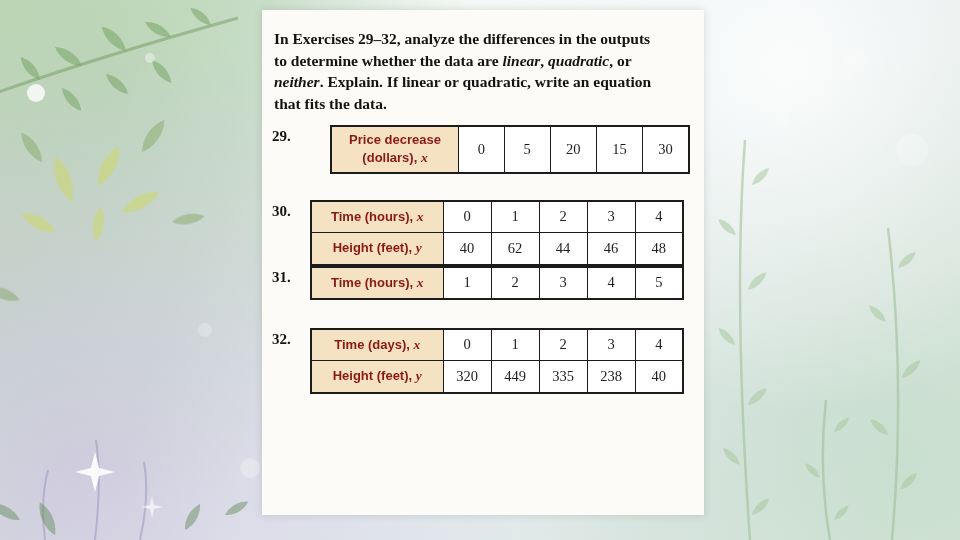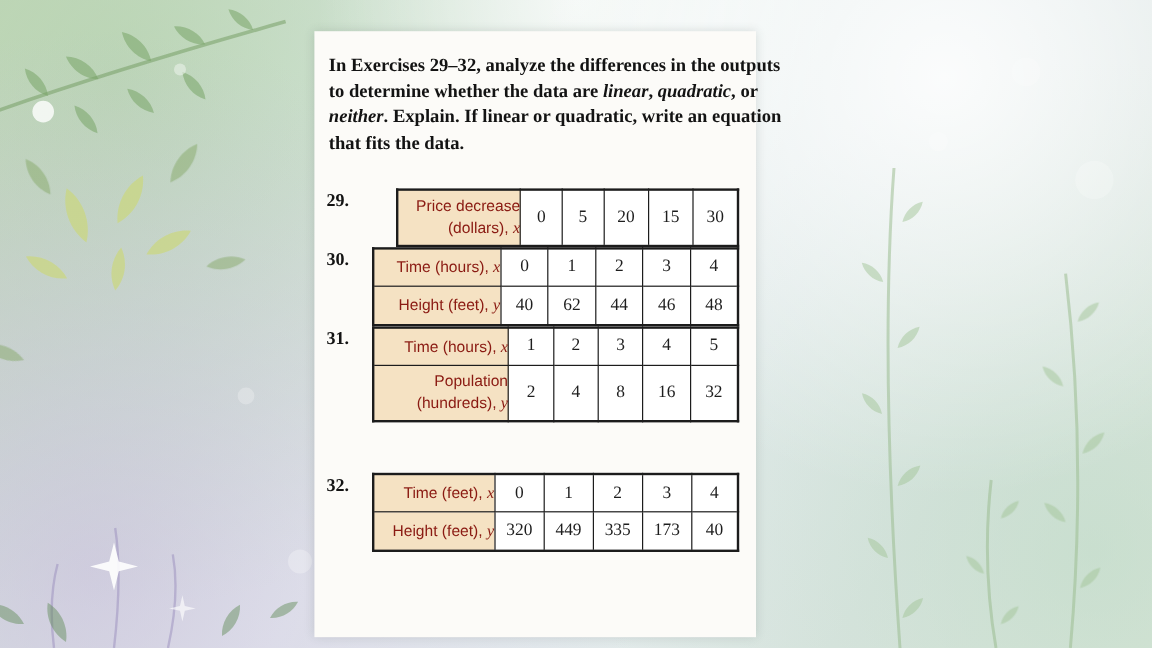--- a/index.html
+++ b/index.html
@@ -16,43 +16,43 @@
       radial-gradient(circle at 95% 85%, rgba(180,214,190,0.5), rgba(180,214,190,0) 40%),
       radial-gradient(circle at 10% 12%, rgba(173,205,165,0.6), rgba(173,205,165,0) 45%),
       linear-gradient(125deg, #c9dcc2 0%, #d8e7dd 22%, #e9f1f0 45%, #e3ebec 62%, #dde6e3 80%, #dfe8de 100%);
     overflow: hidden;
   }
 
   .foliage { position: absolute; left: 0; top: 0; width: 960px; height: 540px; }
 
   .panel {
     position: absolute;
-    left: 262px; top: 26px;
-    width: 368px; height: 505px;
+    left: 262px; top: 10px;
+    width: 442px; height: 505px;
     background: var(--panel-bg, #fcfbf8);
     box-shadow: 0 0 8px rgba(60,80,70,0.18);
     padding: 18px 14px 0 10px;
   }
 
   .instructions {
     font-family: "Liberation Serif", serif;
     font-weight: bold;
     font-size: 15.5px;
     line-height: 1.4;
     color: #131313;
     width: 380px;
     margin-left: 2px;
   }
   .instructions i { font-style: italic; }
 
   .exercise { display: flex; align-items: flex-start; }
-  .ex-a { margin-top: 26px; gap: 20px; }
-  .ex-b { }
+  .ex-a { margin-top: 10px; gap: 20px; }
+  .ex-b { margin-top: 26px; }
   .ex-c { }
-  .ex-d { margin-top: 42px; }
+  .ex-d { margin-top: 28px; }
 
   .ex-num {
     width: 38px;
     flex: 0 0 38px;
     font-family: "Liberation Serif", serif;
     font-weight: bold;
     font-size: 15px;
     color: #131313;
     padding-top: 3px;
   }
@@ -63,24 +63,24 @@
     border: 2px solid var(--table-border, #1c1c1c);
   }
   .data-table th, .data-table td {
     border: 1px solid var(--table-border, #1c1c1c);
     height: 32px;
   }
   .data-table th.label-cell {
     background: var(--header-bg, #f5e2c3);
     color: var(--header-text, #8a1a12);
     font-family: "Liberation Sans", sans-serif;
-    font-weight: normal;
+    font-weight: bold;
     font-size: 13px;
     line-height: 1.3;
-    text-align: right;
+    text-align: center;
     vertical-align: middle;
     padding: 5px 0;
     width: 132px;
     max-width: 132px;
   }
   .data-table th.label-cell .var-letter { font-style: italic; font-family: "Liberation Serif", serif; font-size: 13.5px; }
   .data-table td.value-cell {
     width: 48px;
     text-align: center;
     vertical-align: middle;
@@ -228,50 +228,42 @@
       <table class="data-table">
         <tbody>
             <tr>
           <th class="label-cell"><span>Time (hours),</span> <span class="var-letter">x</span></th>
           <td class="value-cell">1</td>
           <td class="value-cell">2</td>
           <td class="value-cell">3</td>
           <td class="value-cell">4</td>
           <td class="value-cell">5</td>
         </tr>
-        <tr>
-          <th class="label-cell"><span>Population (hundreds),</span> <span class="var-letter">y</span></th>
-          <td class="value-cell">2</td>
-          <td class="value-cell">4</td>
-          <td class="value-cell">8</td>
-          <td class="value-cell">16</td>
-          <td class="value-cell">32</td>
-        </tr>
       </tbody>
         </table>
     </div>
 
     <div class="exercise ex-d">
       <div class="ex-num">32.</div>
       <table class="data-table">
         <tbody>
             <tr>
-          <th class="label-cell"><span>Time (feet),</span> <span class="var-letter">x</span></th>
+          <th class="label-cell"><span>Time (days),</span> <span class="var-letter">x</span></th>
           <td class="value-cell">0</td>
           <td class="value-cell">1</td>
           <td class="value-cell">2</td>
           <td class="value-cell">3</td>
           <td class="value-cell">4</td>
         </tr>
         <tr>
           <th class="label-cell"><span>Height (feet),</span> <span class="var-letter">y</span></th>
           <td class="value-cell">320</td>
           <td class="value-cell">449</td>
           <td class="value-cell">335</td>
-          <td class="value-cell">173</td>
+          <td class="value-cell">238</td>
           <td class="value-cell">40</td>
         </tr>
       </tbody>
         </table>
     </div>
 
   </div>
 </div>
 
 </body></html>

